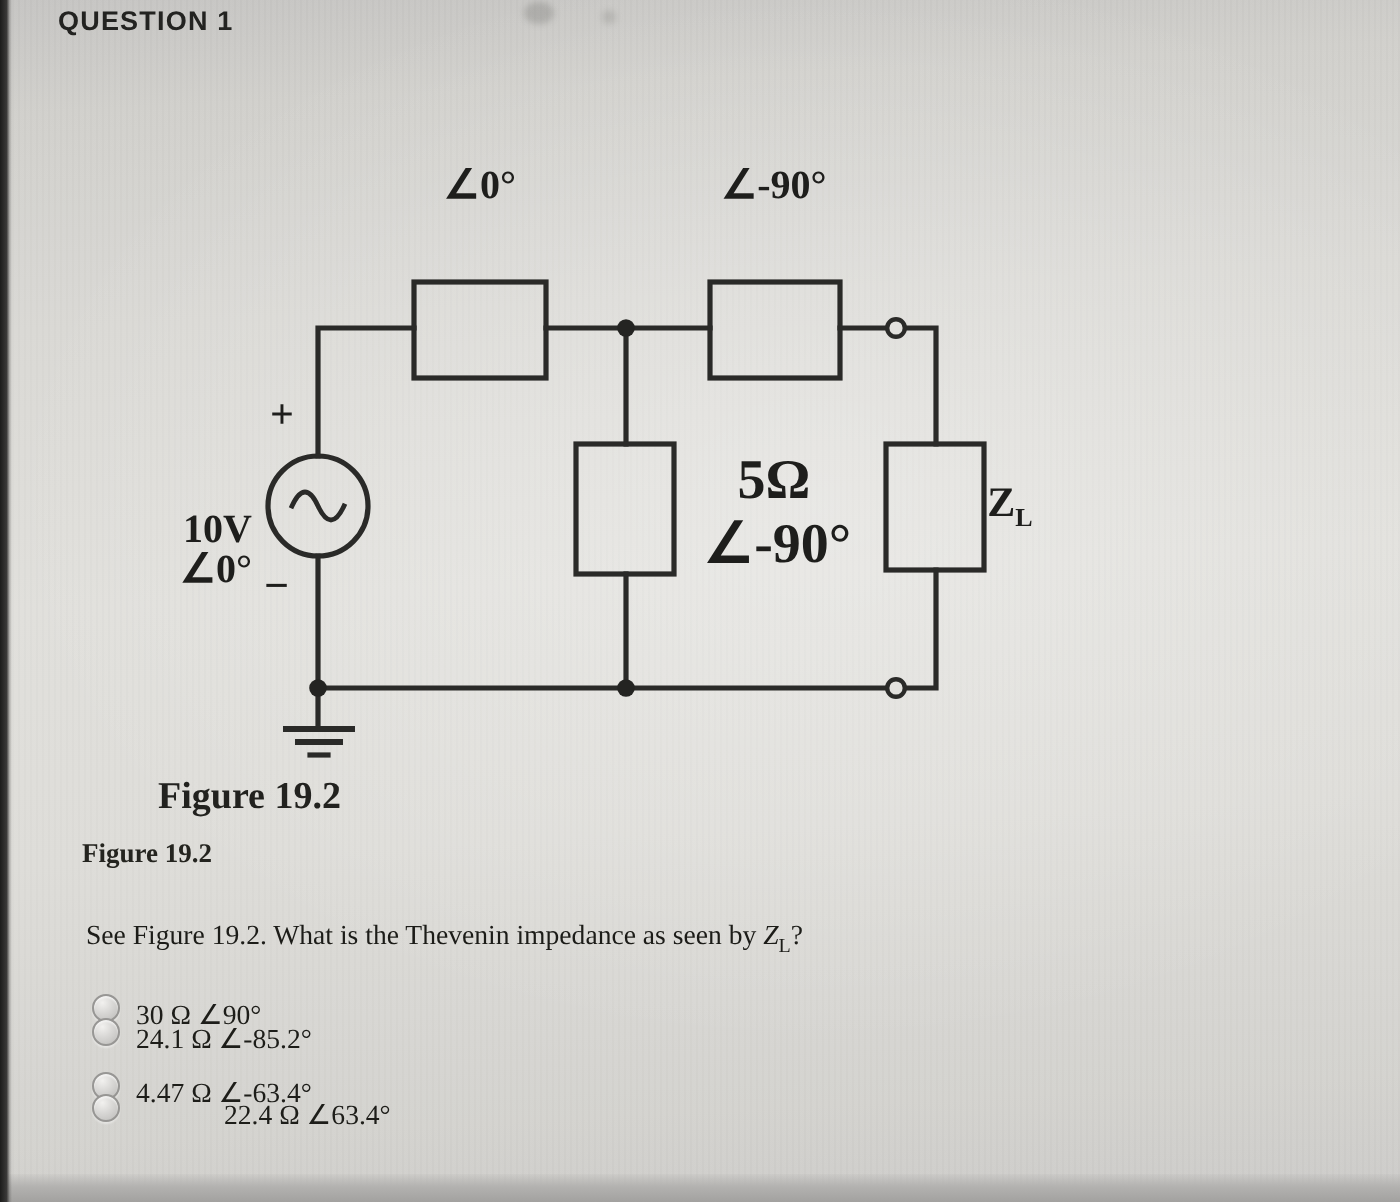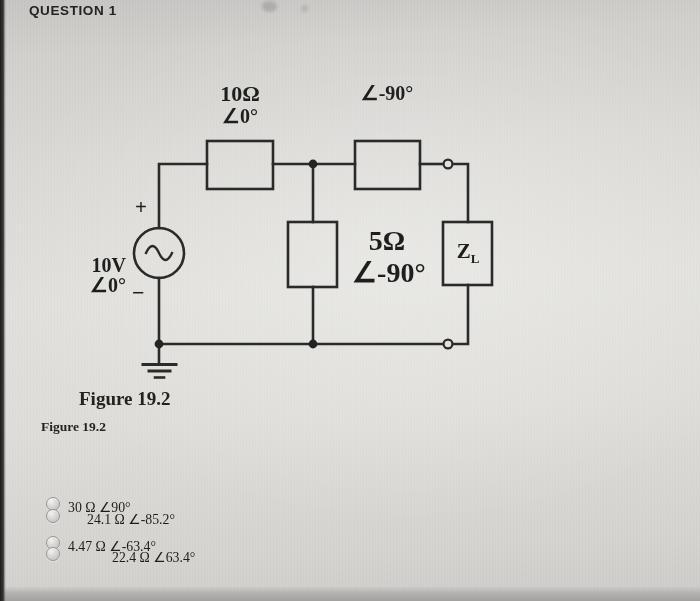--- a/index.html
+++ b/index.html
@@ -34,34 +34,34 @@
   svg.circuit{position:absolute;left:0;top:0;z-index:2;}
 
   .clabel{position:absolute;z-index:3;color:#1e1e1c;font-weight:bold;line-height:1.04;}
   .lab-r1{left:197px;top:83px;width:86px;text-align:center;font-size:22px;}
   .lab-r1 .ang,.lab-r2 .ang{font-size:20px;}
   .lab-r2{left:342px;top:83px;width:90px;text-align:center;font-size:22px;}
   .lab-src{left:62px;top:231px;width:64px;text-align:right;font-size:20px;line-height:1.02;margin-top:24px;}
   .lab-plus{left:135px;top:197px;font-size:21px;}
   .lab-minus{left:132px;top:282px;font-size:22px;}
   .lab-r3{left:352px;top:225px;width:70px;text-align:center;font-size:28px;line-height:1.15;}
-  .lab-zl{left:443px;top:241px;width:50px;text-align:center;font-size:21px;}
+  .lab-zl{left:443px;top:241px;width:50px;text-align:center;font-size:21px;padding-left:37px;}
   .lab-zl sub{font-size:13px;}
 
   .fig-large{position:absolute;left:79px;top:388px;z-index:3;font-size:19px;font-weight:bold;color:#22221f;}
   .fig-small{position:absolute;left:41px;top:419px;z-index:3;font-size:13.5px;font-weight:bold;color:#24241f;}
 
   .question{position:absolute;left:43px;top:460px;z-index:3;font-size:13.8px;color:#1c1c18;}
   .question .zsym{font-style:italic;}
   .question sub{font-size:10px;}
 
   .opts{position:absolute;left:46px;top:481px;z-index:3;}
   .opt{position:absolute;left:0;display:flex;align-items:flex-start;cursor:pointer;}
   .opt-1{top:16px;}
-  .opt-2{top:28px;gap:19px;}
+  .opt-2{top:28px;}
   .opt-3{top:55px;}
   .opt-4{top:66px;gap:44px;}
   .radio{
     width:12px;height:12px;border-radius:50%;flex:0 0 auto;margin-top:0;
     background:radial-gradient(circle at 35% 28%, #f2f1ef 0%, #d8d7d5 45%, #bbbab8 100%);
     border:1px solid #979694;
     box-shadow:inset 0 1px 1px rgba(255,255,255,0.6), 0 1px 1px rgba(255,255,255,0.4);
   }
   .opt .olabel{margin-left:8px;margin-top:2px;font-size:13.8px;color:#1d1d19;white-space:nowrap;}
 </style>
@@ -118,21 +118,20 @@
       <circle cx="159" cy="344" r="4.4"></circle>
     </g>
 
     <g fill="#e2e1dd" stroke="#2a2a28" stroke-width="2.2">
       <circle cx="448" cy="164" r="4.4"></circle>
       <circle cx="448" cy="344" r="4.4"></circle>
     </g>
   </svg>
 
   <div class="clabel lab-r1">
-    <div>10Ω</div>
     <div class="ang">∠0°</div>
   </div>
   <div class="clabel lab-r2">
     <div class="ang">∠-90°</div>
   </div>
   <div class="clabel lab-src">
     <div>10V</div>
     <div>∠0°</div>
   </div>
   <div class="clabel lab-plus">+</div>
@@ -141,20 +140,23 @@
     <div>5Ω</div>
     <div>∠-90°</div>
   </div>
   <div class="clabel lab-zl">
     <span>Z</span><sub>L</sub>
   </div>
 
   <div class="fig-large">Figure 19.2</div>
   <div class="fig-small">Figure 19.2</div>
 
+  <div class="question">
+    <span>See Figure 19.2. What is the Thevenin impedance as seen by </span><span class="zsym">Z</span><sub>L</sub><span>?</span>
+  </div>
 
   <div class="opts">
     <div class="opt opt-1">
       <div class="radio"></div>
       <div class="olabel">30 Ω ∠90°</div>
     </div>
     <div class="opt opt-2">
       <div class="radio"></div>
       <div class="olabel">24.1 Ω ∠-85.2°</div>
     </div>

